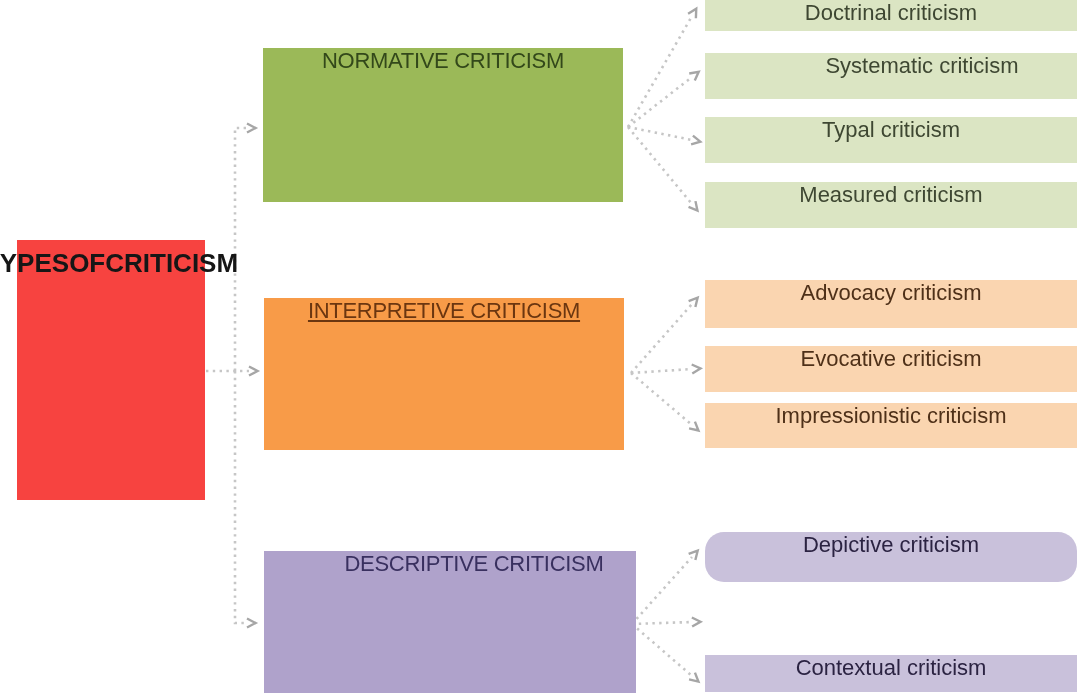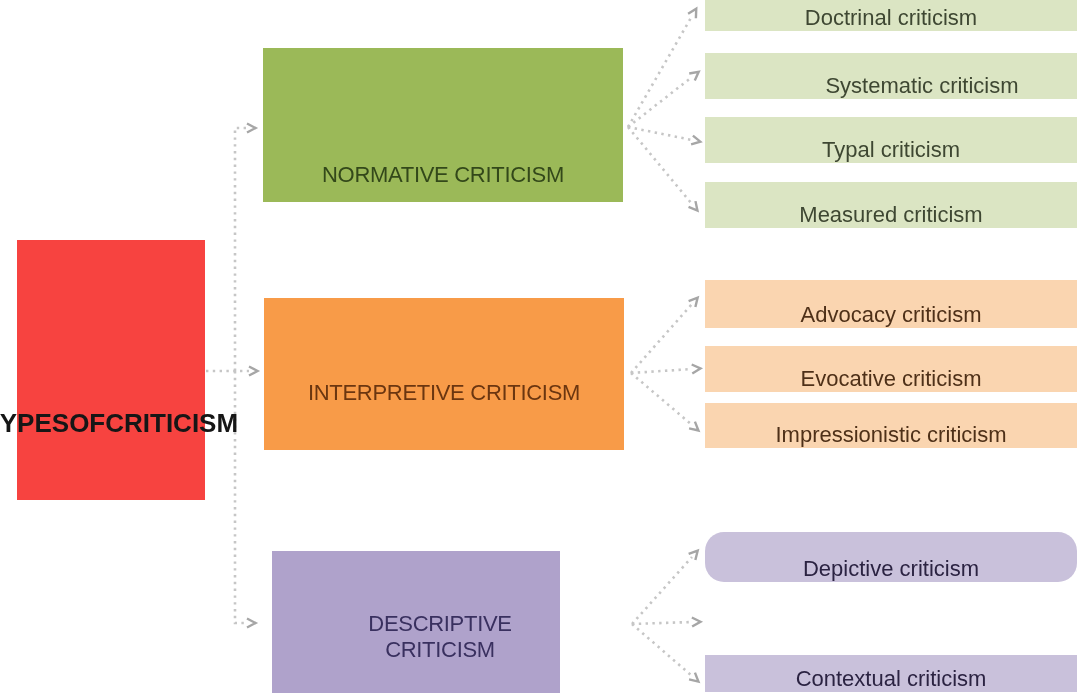--- a/index.html
+++ b/index.html
@@ -18,21 +18,21 @@
   }
   .dotted {
     fill: none;
     stroke: #C6C6C6;
     stroke-width: 2.6;
     stroke-dasharray: 2.4 4.4;
   }
   .box {
     position: absolute;
     display: flex;
-    align-items: flex-end;
+    align-items: flex-start;
     justify-content: center;
     text-align: center;
     box-sizing: border-box;
   }
   .root-box {
     background: #F74340;
     color: #161616;
     font-weight: bold;
     font-size: 26px;
     line-height: 46px;
@@ -84,25 +84,25 @@
   <div class="box root-box" style="left:17px; top:240px; width:188px; height:260px;">
     <div>TYPES</div>
     <div>OF</div>
     <div>CRITICISM</div>
   </div>
 
   <div class="box branch-box branch-normative" style="left:263px; top:48px; width:360px; height:154px;">
     <span>NORMATIVE CRITICISM</span>
   </div>
 
-  <div class="box branch-box branch-interpretive" style="left:264px; top:298px; width:360px; height:152px;">
+  <div class="box branch-box branch-interpretive" style="left:264px; top:298px; width:360px; height:152px;text-decoration:underline;">
     <span>INTERPRETIVE CRITICISM</span>
   </div>
 
-  <div class="box branch-box branch-descriptive" style="left:272px; top:551px; width:288px; height:142px;padding-left:48px;">
+  <div class="box branch-box branch-descriptive" style="left:264px; top:551px; width:372px; height:142px;padding-left:48px;">
     <span>DESCRIPTIVE CRITICISM</span>
   </div>
 
   <div class="box child-box child-normative" style="left:705px; top:0px; width:372px; height:31px;">
     <span>Doctrinal criticism</span>
   </div>
   <div class="box child-box child-normative" style="left:705px; top:53px; width:434px; height:46px;">
     <span>Systematic criticism</span>
   </div>
   <div class="box child-box child-normative" style="left:705px; top:117px; width:372px; height:46px;">

